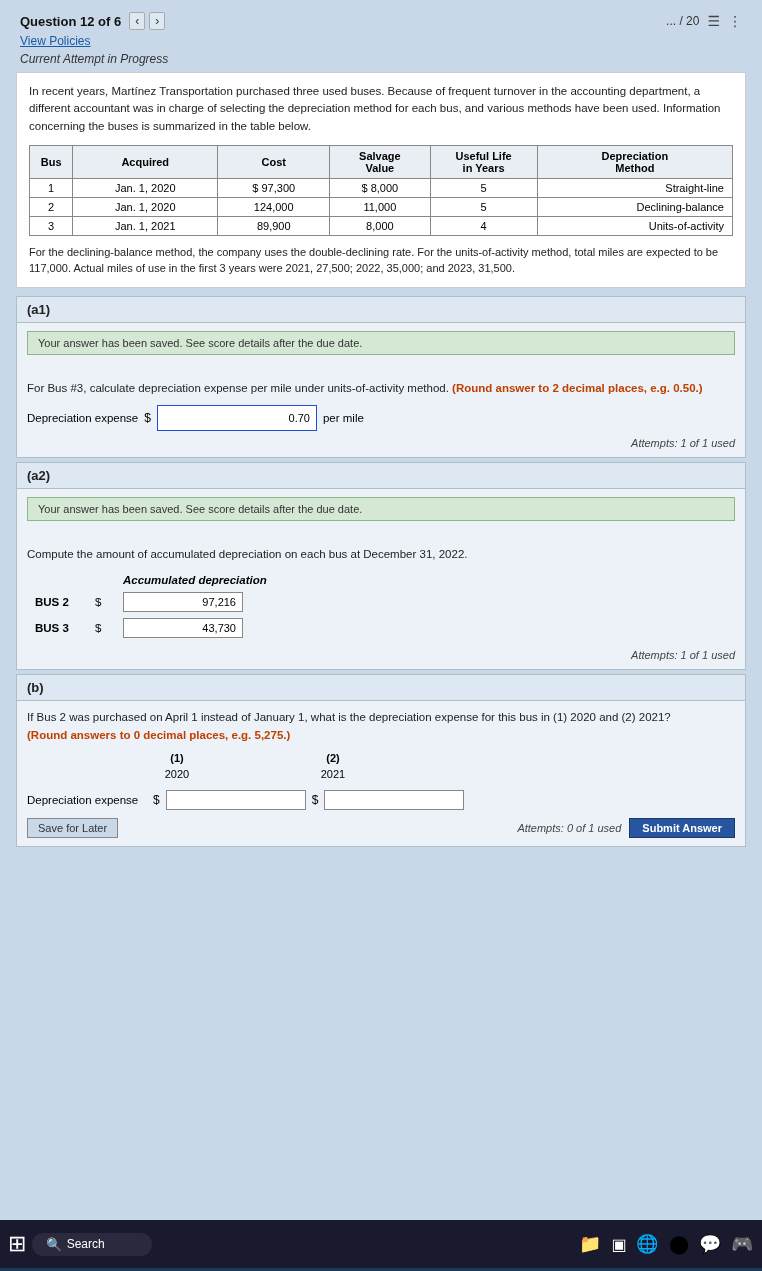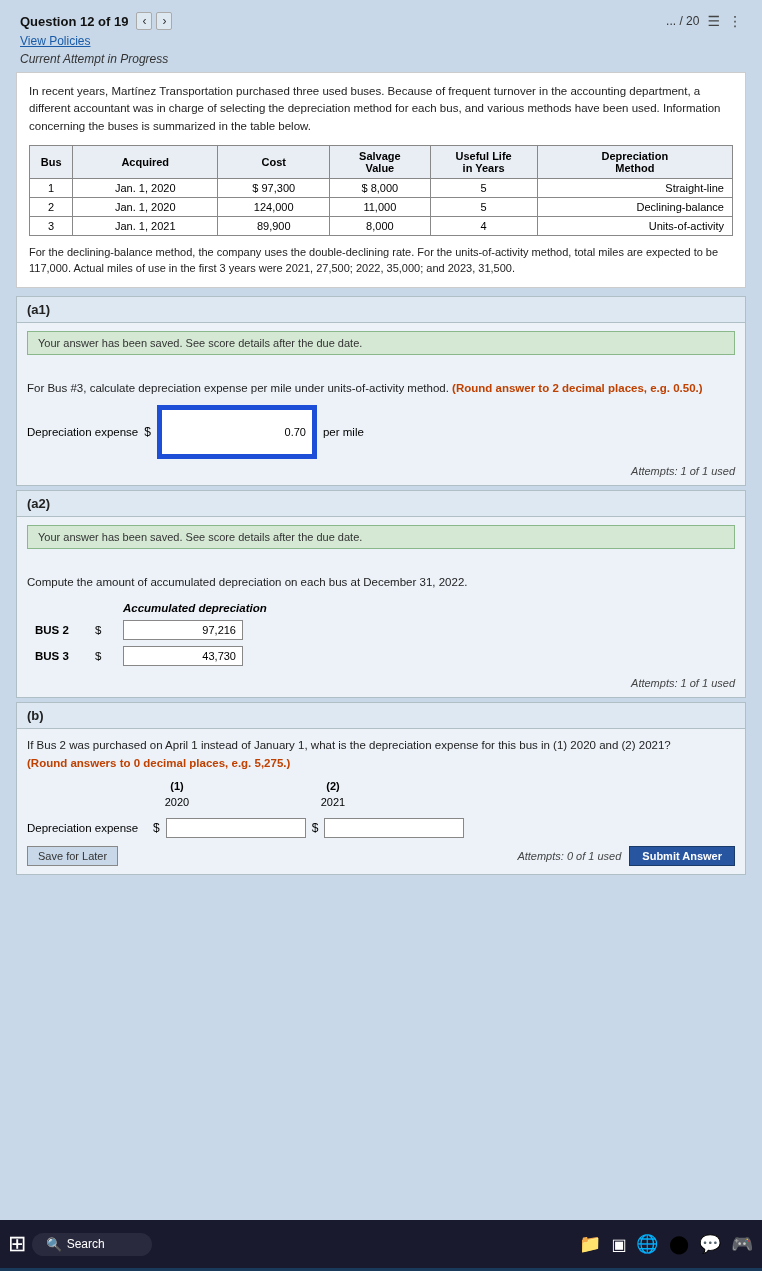--- a/index.html
+++ b/index.html
@@ -136,23 +136,23 @@
     }
     .input-row {
       display: flex;
       align-items: center;
       gap: 6px;
       margin: 6px 0;
       font-size: 11.5px;
     }
     .dollar-sign { font-size: 12px; }
     .answer-input {
-      border: 5px solid #1d4ed8;
+      border: 1px solid #1d4ed8;
       background: white;
-      padding: 16px 6px;
+      padding: 6px 6px;
       font-size: 11px;
       text-align: right;
       width: 160px;
     }
     .attempts-line {
       text-align: right;
       font-size: 11px;
       color: #444;
       margin-top: 6px;
       font-style: italic;
@@ -285,21 +285,21 @@
       border-bottom: 1px solid #b0bec5;
     }
   </style>
 </head>
 <body>
 
 <div class="main-container">
 
   <div class="top-bar">
     <div class="top-bar-left">
-      <span class="question-label">Question 12 of 19</span>
+      <span class="question-label">Question 12 of 6</span>
       <div class="nav-arrows">
         <button class="nav-arrow">‹</button>
         <button class="nav-arrow">›</button>
       </div>
     </div>
     <div class="top-bar-right">
       <span class="score-display">... / 20</span>
       <span class="icon-btn">☰</span>
       <span class="icon-btn">⋮</span>
     </div>

